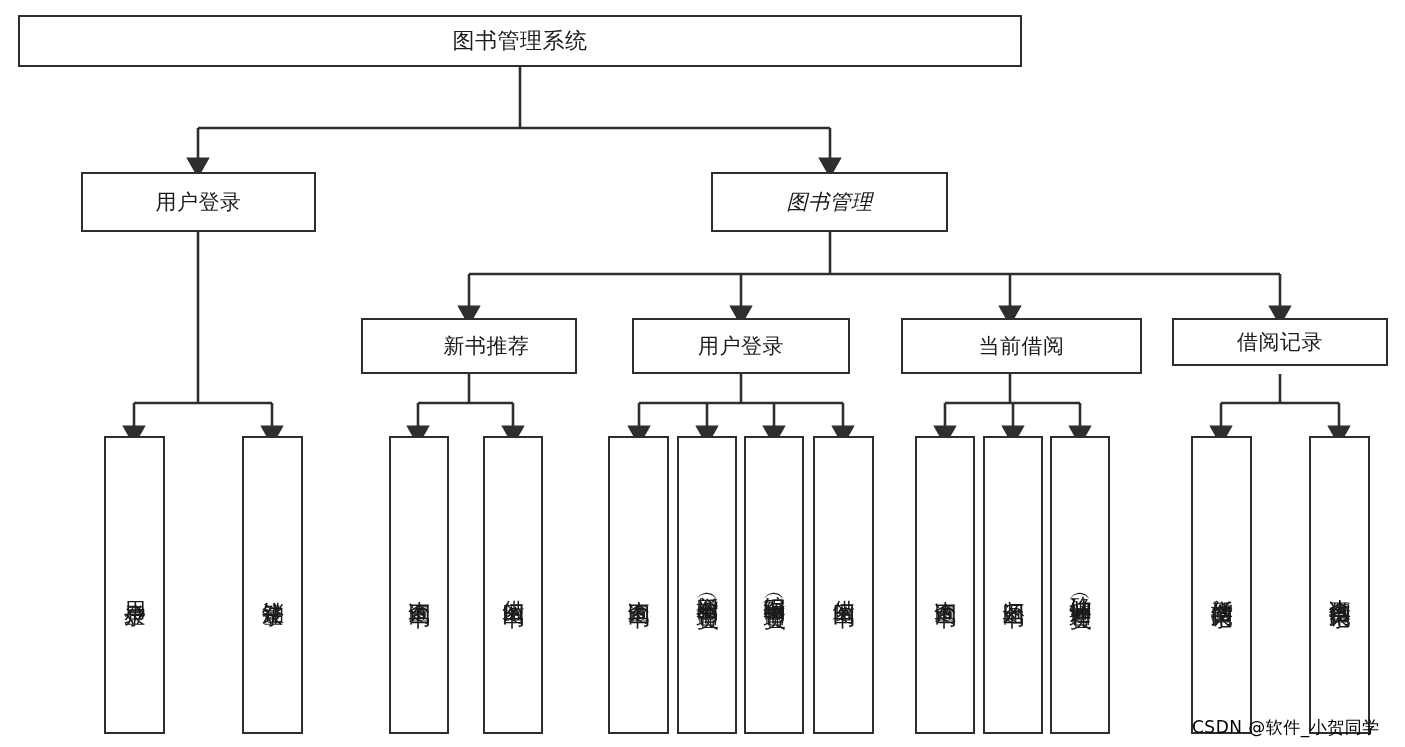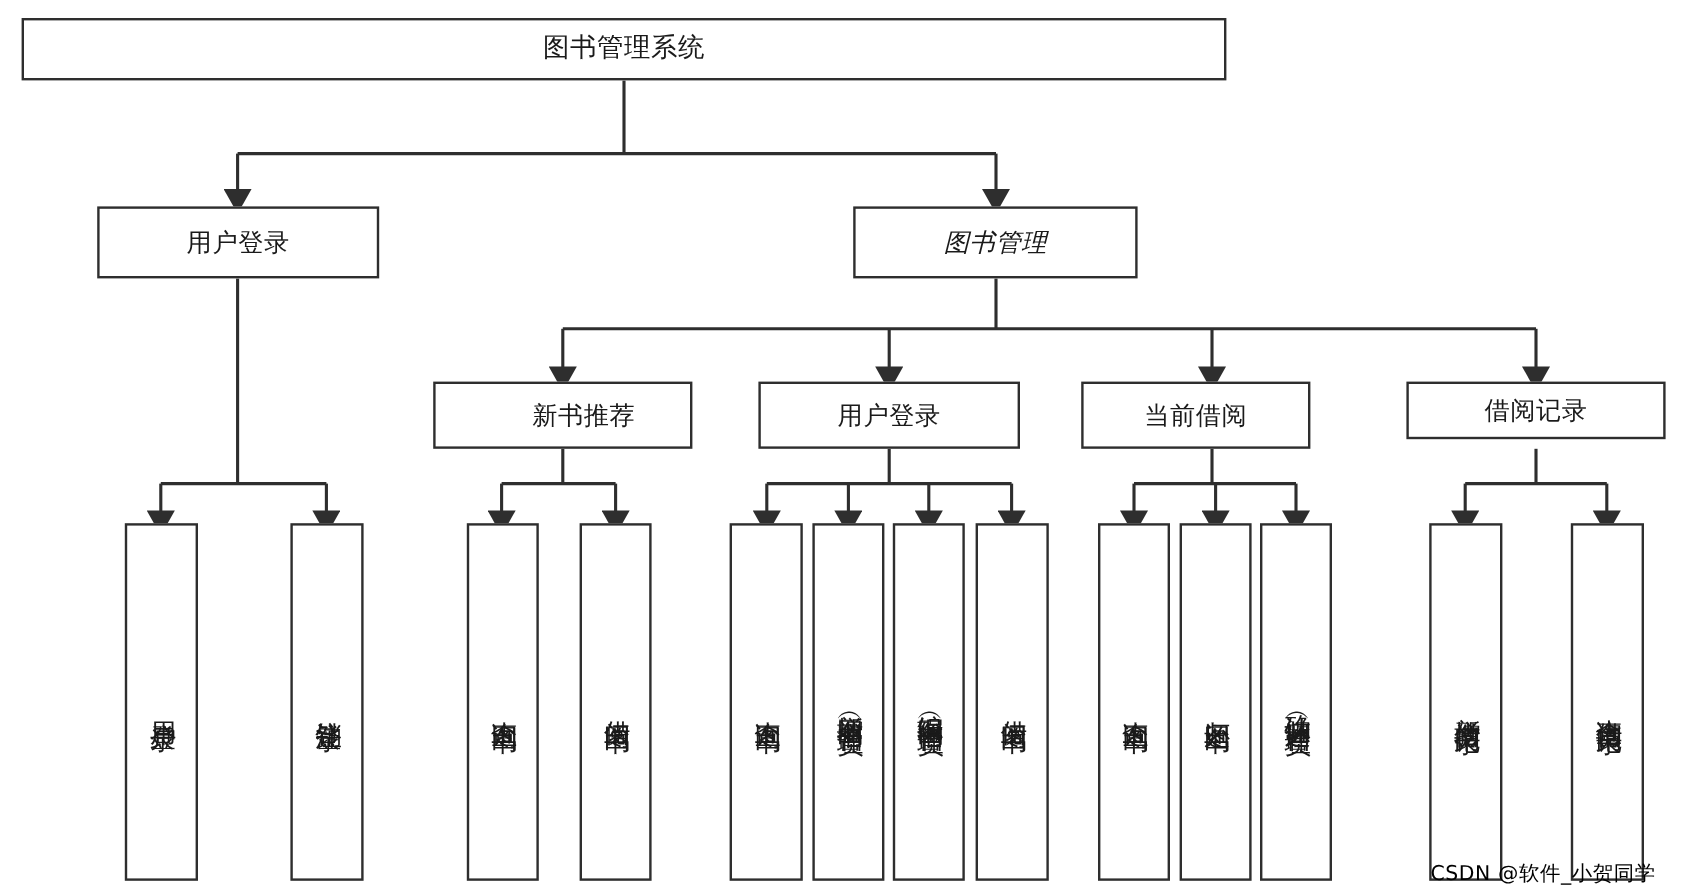--- a/index.html
+++ b/index.html
@@ -141,21 +141,21 @@
   <div class="node h" style="left:711px; top:172px; width:237px; height:60px;font-style:italic;">
     <span class="label">图书管理</span>
   </div>
 
   <div class="node h" style="left:361px; top:318px; width:216px; height:56px;padding-left:35px;">
     <span class="label">新书推荐</span>
   </div>
   <div class="node h" style="left:632px; top:318px; width:218px; height:56px;">
     <span class="label">用户登录</span>
   </div>
-  <div class="node h" style="left:901px; top:318px; width:191px; height:56px;">
+  <div class="node h" style="left:901px; top:318px; width:241px; height:56px;">
     <span class="label">当前借阅</span>
   </div>
   <div class="node h" style="left:1172px; top:318px; width:216px; height:48px;">
     <span class="label">借阅记录</span>
   </div>
 
   <div class="node v" style="left:104px; top:436px; width:61px; height:298px;">
     <span class="label">用户登录</span>
   </div>
   <div class="node v" style="left:242px; top:436px; width:61px; height:298px;">

